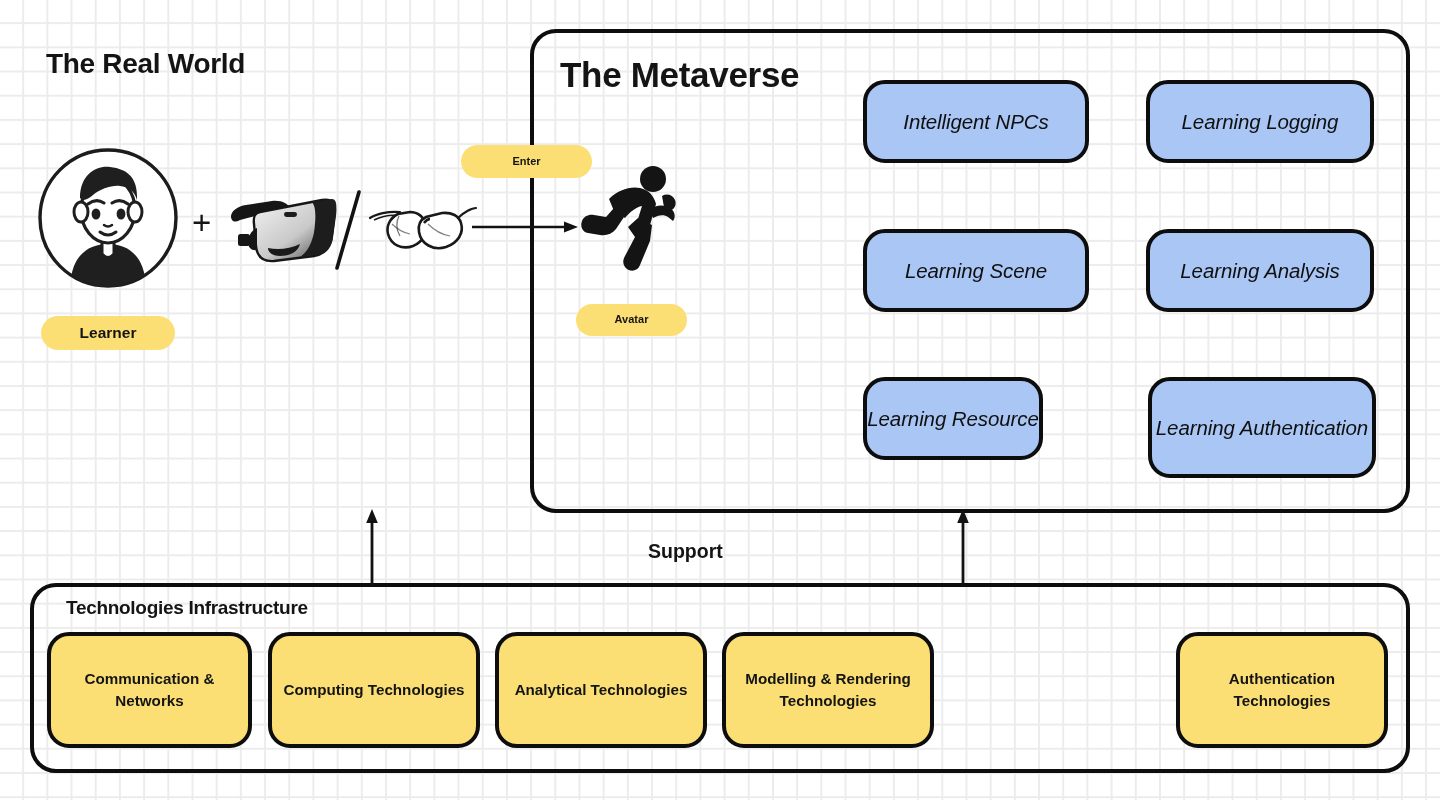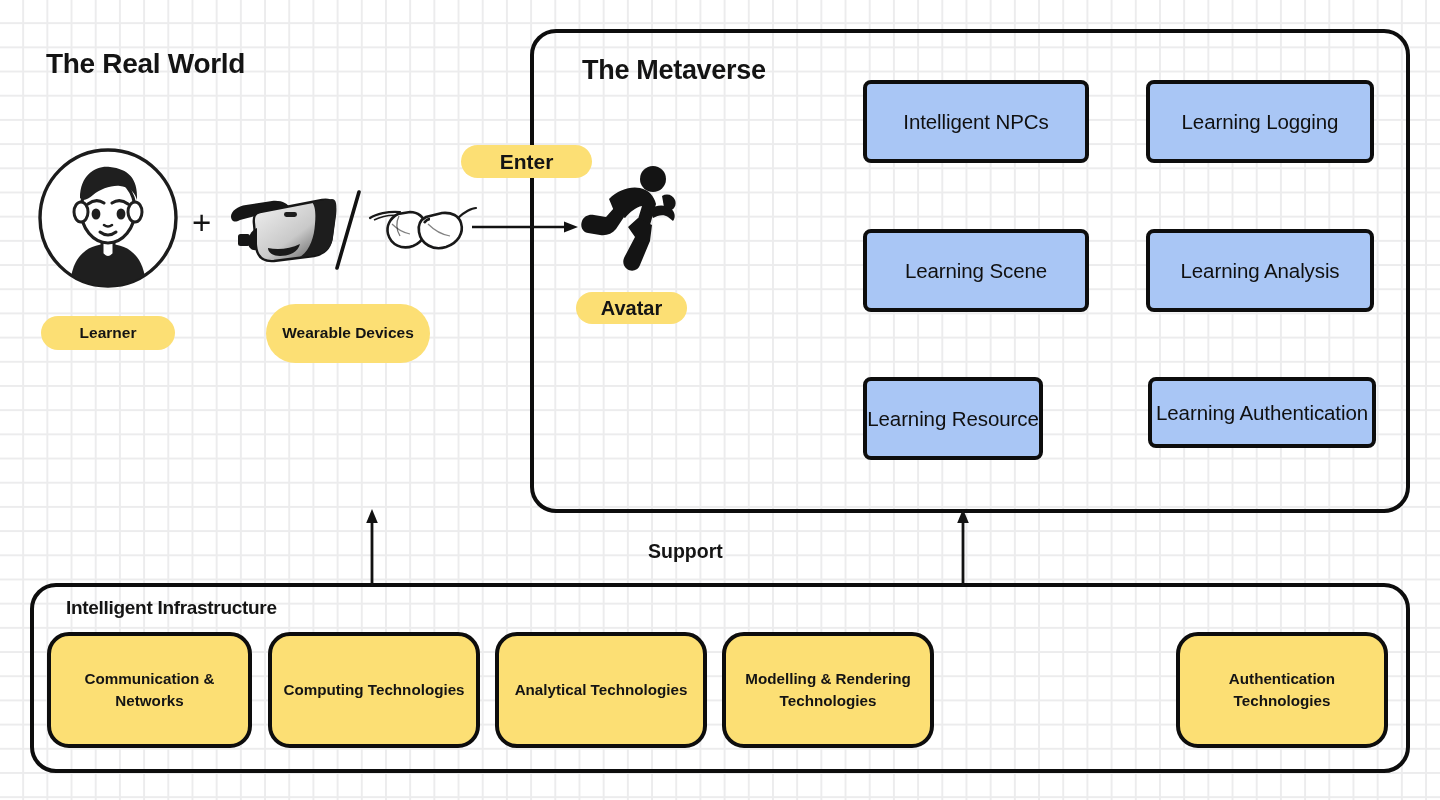--- a/index.html
+++ b/index.html
@@ -22,21 +22,21 @@
 
   
   .section-title {
     position: absolute;
     font-weight: bold;
     color: #141414;
     letter-spacing: -0.3px;
     white-space: nowrap;
   }
   #real-world-title { left: 46px;  top: 48px;  font-size: 28px; }
-  #metaverse-title  { left: 582px; top: 55px;  font-size: 27px; }
+  #metaverse-title  { left: 560px; top: 55px;  font-size: 35px; }
   #infra-title      { left: 66px;  top: 597px; font-size: 19px; }
 
   
   .container-box {
     position: absolute;
     border: 4.5px solid #0d0d0d;
     border-radius: 26px;
     background: transparent;
   }
   #metaverse-box { left: 530px; top: 29px;  width: 880px; height: 484px; }
@@ -50,37 +50,38 @@
     display: flex;
     align-items: center;
     justify-content: center;
     text-align: center;
     font-weight: bold;
     color: #141414;
     line-height: 1.2;
   }
   #pill-learner  { left: 41px;  top: 316px; width: 134px; height: 34px; font-size: 15.5px; }
   #pill-wearable { left: 266px; top: 304px; width: 164px; height: 59px; font-size: 15.5px; }
-  #pill-enter    { left: 461px; top: 145px; width: 131px; height: 33px; font-size: 21px; }
-  #pill-avatar   { left: 576px; top: 292px; width: 111px; height: 32px; font-size: 20px; }
+  #pill-enter    { left: 461px; top: 145px; width: 131px; height: 33px; font-size: 11px; }
+  #pill-avatar   { left: 576px; top: 304px; width: 111px; height: 32px; font-size: 11px; }
 
   
   .blue-card {
     position: absolute;
     background: #A9C6F5;
     border: 4.5px solid #0d0d0d;
-    border-radius: 8px;
+    border-radius: 22px;
     display: flex;
     align-items: center;
     justify-content: center;
     text-align: center;
     color: #101010;
     font-size: 20.5px;
     line-height: 1.35;
     letter-spacing: -0.1px;
+    font-style: italic;
   }
 
   
   .yellow-card {
     position: absolute;
     background: #FCDF74;
     border: 4.5px solid #0d0d0d;
     border-radius: 22px;
     display: flex;
     align-items: center;
@@ -128,21 +129,21 @@
 <div class="stage">
 
   <div class="section-title" id="real-world-title">The Real World</div>
 
   <div class="section-title" id="metaverse-title">The Metaverse</div>
 
   <div class="container-box" id="metaverse-box"></div>
 
   <div class="container-box" id="infra-box"></div>
 
-  <div class="section-title" id="infra-title">Intelligent Infrastructure</div>
+  <div class="section-title" id="infra-title">Technologies Infrastructure</div>
 
   <div class="icon-wrap" id="icon-learner">
     <svg viewBox="0 0 144 144" width="144" height="144">
       <circle cx="72" cy="72" r="68" fill="#ffffff" stroke="#1c1c1c" stroke-width="3.4"></circle>
       <clipPath id="clipFace">
           <circle cx="72" cy="72" r="68"></circle>
         </clipPath>
       <g clip-path="url(#clipFace)">
         <path d="M34 144 C34 112 50 98 72 98 C94 98 110 112 110 144 Z" fill="#1f1f1f"></path>
         <path d="M66 92 L66 108 q6 7 12 0 L78 92 Z" fill="#ffffff" stroke="#1f1f1f" stroke-width="3"></path>
@@ -196,21 +197,20 @@
       <path d="M58 23 q3 -4 6 -4" fill="none" stroke="#191919" stroke-width="2.4"></path>
       <path d="M92 18 C98 12 106 8 110 8" fill="none" stroke="#191919" stroke-width="2.2" stroke-linecap="round"></path>
       <path d="M26 24 q8 8 18 10" fill="none" stroke="#191919" stroke-width="1.2" opacity="0.55"></path>
       <path d="M62 24 q10 10 22 12" fill="none" stroke="#191919" stroke-width="1.2" opacity="0.55"></path>
       <path d="M33 16 C30 22 30 30 34 36" fill="none" stroke="#191919" stroke-width="1.3" opacity="0.6"></path>
     </svg>
   </div>
 
   <div class="pill" id="pill-learner">Learner</div>
 
-  <div class="pill" id="pill-wearable">Wearable Devices</div>
 
   <svg class="conn" id="enter-arrow" style="left:470px; top:215px; width:110px; height:24px;" viewBox="0 0 110 24">
     <line x1="2" y1="12" x2="96" y2="12" stroke="#121212" stroke-width="2.6"></line>
     <polygon points="108,12 94,6.5 94,17.5" fill="#121212"></polygon>
   </svg>
 
   <div class="pill" id="pill-enter">Enter</div>
 
   <div class="icon-wrap" id="icon-runner">
     <svg viewBox="0 0 110 110" width="110" height="110">
@@ -230,21 +230,21 @@
   <div class="blue-card" style="left:863px;  top:80px;  width:226px; height:83px;">Intelligent NPCs</div>
 
   <div class="blue-card" style="left:1146px; top:80px;  width:228px; height:83px;">Learning Logging</div>
 
   <div class="blue-card" style="left:863px;  top:229px; width:226px; height:83px;">Learning Scene</div>
 
   <div class="blue-card" style="left:1146px; top:229px; width:228px; height:83px;">Learning Analysis</div>
 
   <div class="blue-card" style="left:863px;  top:377px; width:180px; height:83px;">Learning Resource</div>
 
-  <div class="blue-card" style="left:1148px; top:377px; width:228px; height:71px;">Learning Authentication</div>
+  <div class="blue-card" style="left:1148px; top:377px; width:228px; height:101px;">Learning Authentication</div>
 
   <svg class="conn" id="support-arrow-left" style="left:358px; top:508px; width:28px; height:80px;" viewBox="0 0 28 80">
     <line x1="14" y1="78" x2="14" y2="14" stroke="#121212" stroke-width="2.8"></line>
     <polygon points="14,1 8.2,15 19.8,15" fill="#121212"></polygon>
   </svg>
 
   <svg class="conn" id="support-arrow-right" style="left:949px; top:508px; width:28px; height:80px;" viewBox="0 0 28 80">
     <line x1="14" y1="78" x2="14" y2="14" stroke="#121212" stroke-width="2.8"></line>
     <polygon points="14,1 8.2,15 19.8,15" fill="#121212"></polygon>
   </svg>

